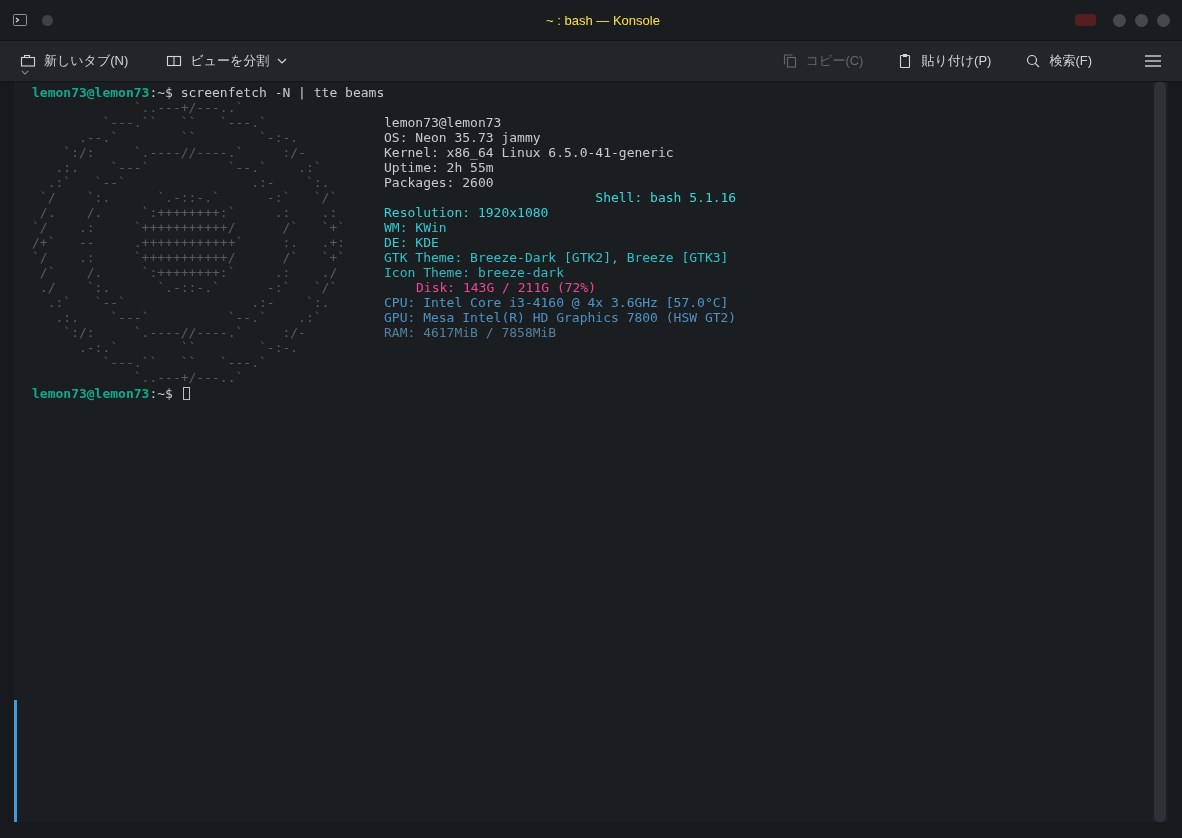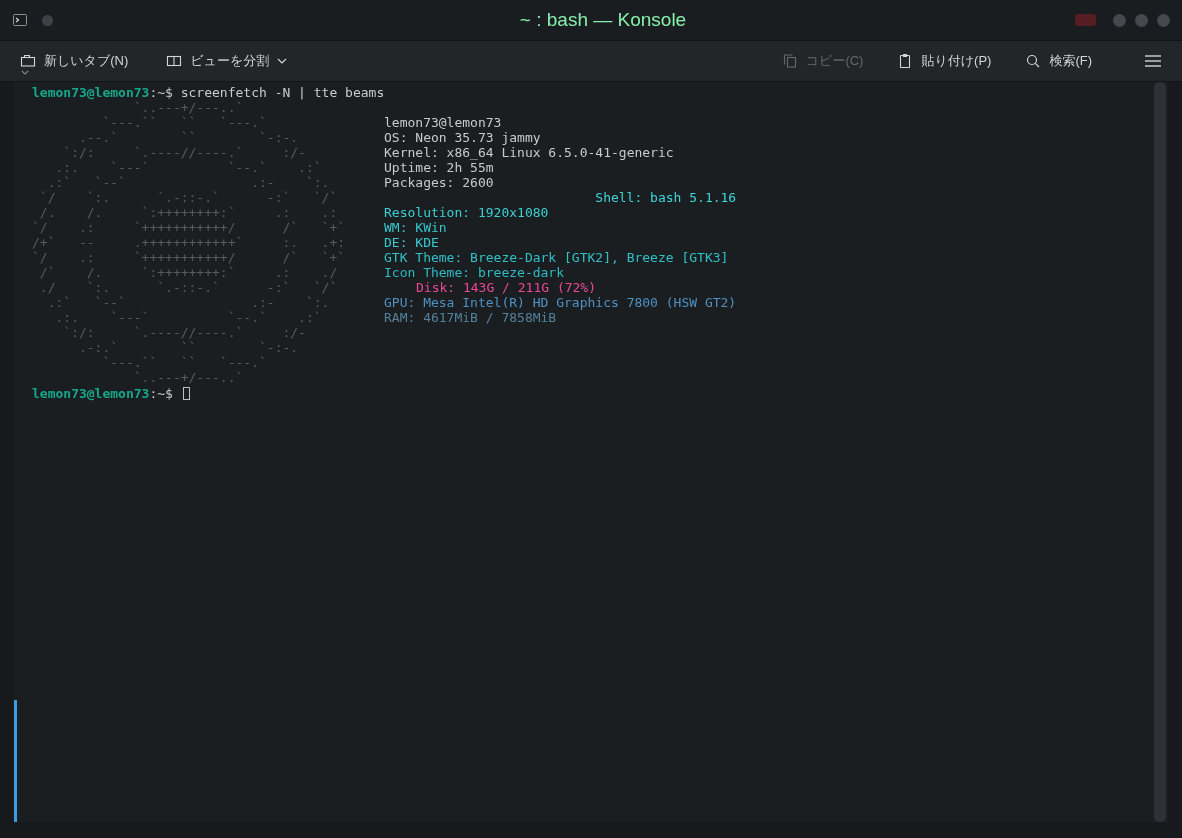--- a/index.html
+++ b/index.html
@@ -6,21 +6,21 @@
   html,body { background:#0b0d0e; }
   body { font-family:"Liberation Sans", sans-serif; }
 
   .window { position:relative; width:1182px; height:838px; background:#17191c; overflow:hidden; }
 
   
   .titlebar { position:absolute; top:0; left:0; right:0; height:41px; background:#1a1d20;
               display:flex; align-items:center; padding:0 12px; border-bottom:1px solid #121416; }
   .app-icon { width:16px; height:16px; margin-right:14px; color:#9b9ea1; background:none; border:none; cursor:pointer; padding:0; }
   .pin-dot { width:11px; height:11px; border-radius:50%; background:#3e4246; border:none; cursor:pointer; padding:0; }
-  .title-text { position:absolute; left:0; right:0; text-align:center; color:#86efac; font-size:19px; pointer-events:none;padding-left:24px; }
+  .title-text { position:absolute; left:0; right:0; text-align:center; color:#fde047; font-size:13px; pointer-events:none;padding-left:24px; }
   .titlebar-right { margin-left:auto; display:flex; align-items:center; gap:9px; z-index:1; }
   .rec-pill { width:21px; height:12px; border-radius:3px; background:#561d23; margin-right:8px; }
   .win-btn { width:13px; height:13px; border-radius:50%; background:#45494d; border:none; cursor:pointer; padding:0; }
 
   
   .toolbar { position:absolute; top:41px; left:0; right:0; height:41px; background:#232629;
              display:flex; align-items:center; padding:0 14px; color:#d3d5d7; font-size:13px;
              border-bottom:1px solid #121416; }
   .tb-btn { display:flex; align-items:center; gap:8px; background:none; border:none; color:inherit;
             font:inherit; padding:6px 6px; border-radius:3px; cursor:pointer; }
@@ -175,20 +175,21 @@
             <div class="info-line" style="color: rgb(200, 203, 204);">Kernel: x86_64 Linux 6.5.0-41-generic</div>
             <div class="info-line" style="color: rgb(200, 203, 204);">Uptime: 2h 55m</div>
             <div class="info-line" style="color: rgb(200, 203, 204);">Packages: 2600</div>
             <div class="info-line" style="color: rgb(61, 214, 218); text-align: right;">Shell: bash 5.1.16</div>
             <div class="info-line" style="color: rgb(57, 209, 214);">Resolution: 1920x1080</div>
             <div class="info-line" style="color: rgb(51, 199, 206);">WM: KWin</div>
             <div class="info-line" style="color: rgb(54, 204, 210);">DE: KDE</div>
             <div class="info-line" style="color: rgb(48, 193, 201);">GTK Theme: Breeze-Dark [GTK2], Breeze [GTK3]</div>
             <div class="info-line" style="color: rgb(46, 187, 196);">Icon Theme: breeze-dark</div>
             <div class="info-line" style="color: #ec4899; padding-left: 32px;">Disk: 143G / 211G (72%)</div>
+            <div class="info-line" style="color: rgb(76, 151, 201);">CPU: Intel Core i3-4160 @ 4x 3.6GHz [57.0°C]</div>
             <div class="info-line" style="color: rgb(78, 145, 195);">GPU: Mesa Intel(R) HD Graphics 7800 (HSW GT2)</div>
             <div class="info-line" style="color: rgb(83, 128, 157);">RAM: 4617MiB / 7858MiB</div>
           </div>
       </div>
 
       <div class="term-line"><span class="prompt-user js-prompt-color" style="color: rgb(21, 167, 140);">lemon73@lemon73</span><span>:~$</span><span> </span><span class="cursor"></span></div>
 
     </div>
     <div class="accent-line" style="background: rgb(63, 154, 224);"></div>
   </div>

